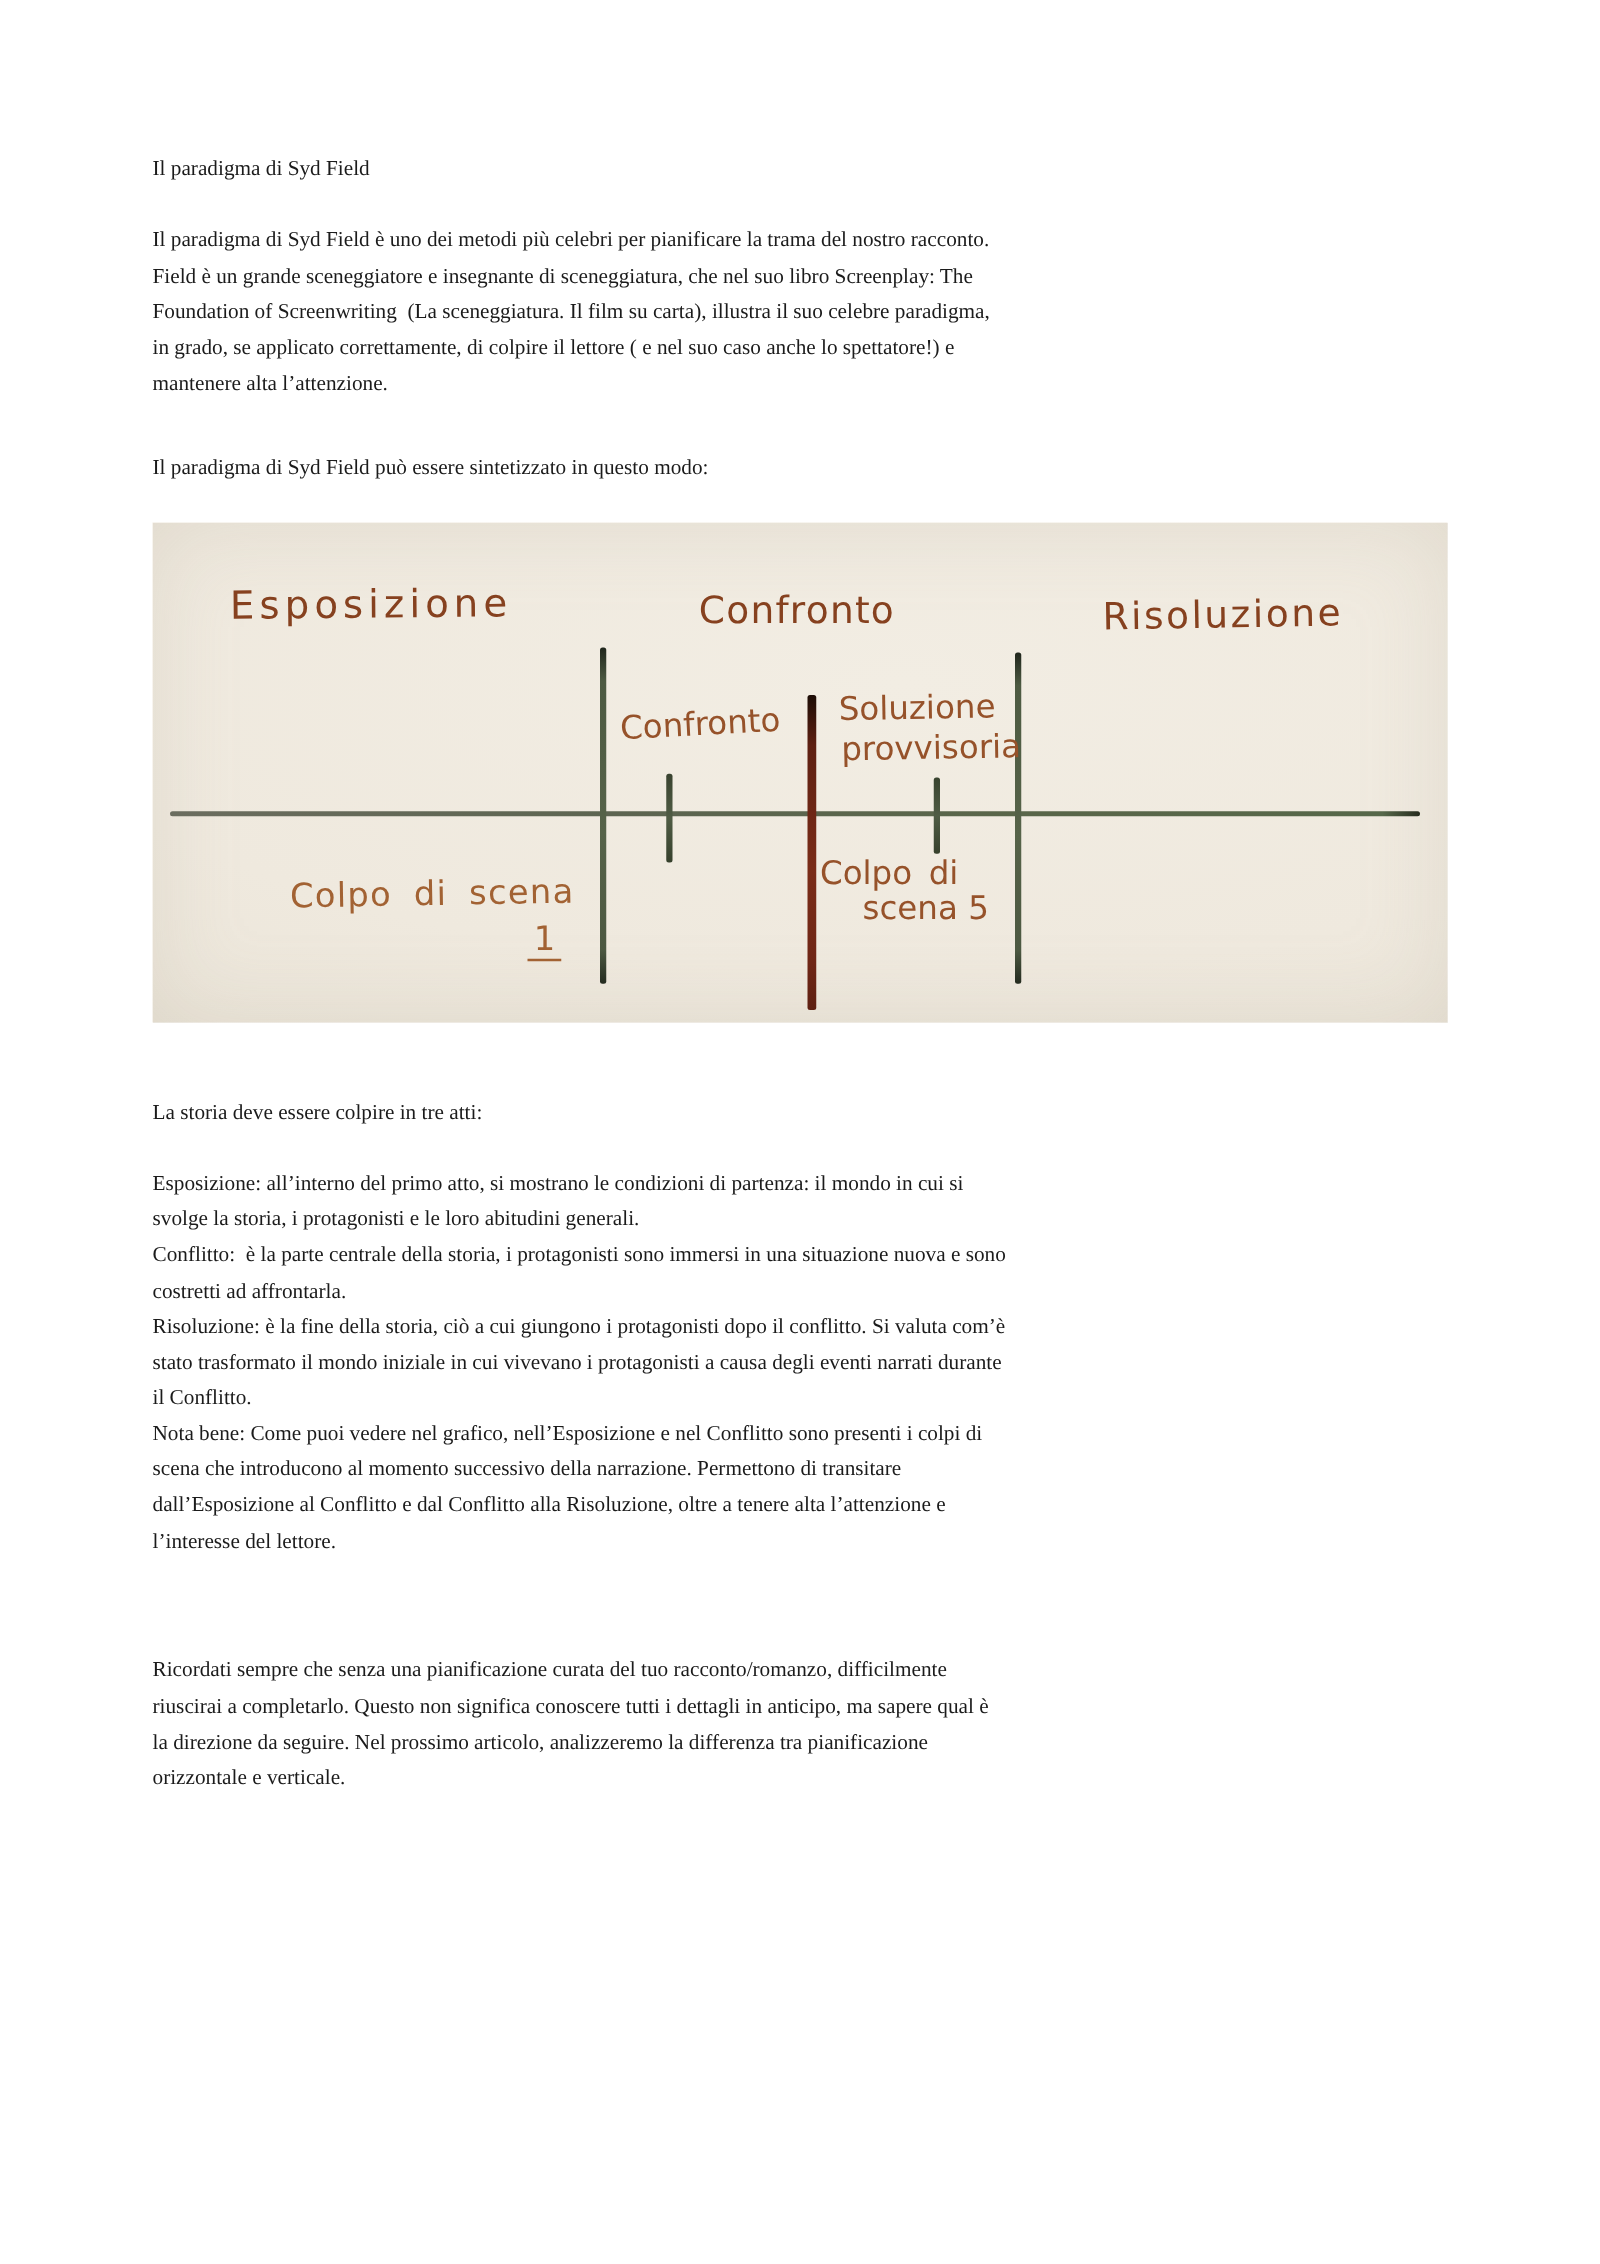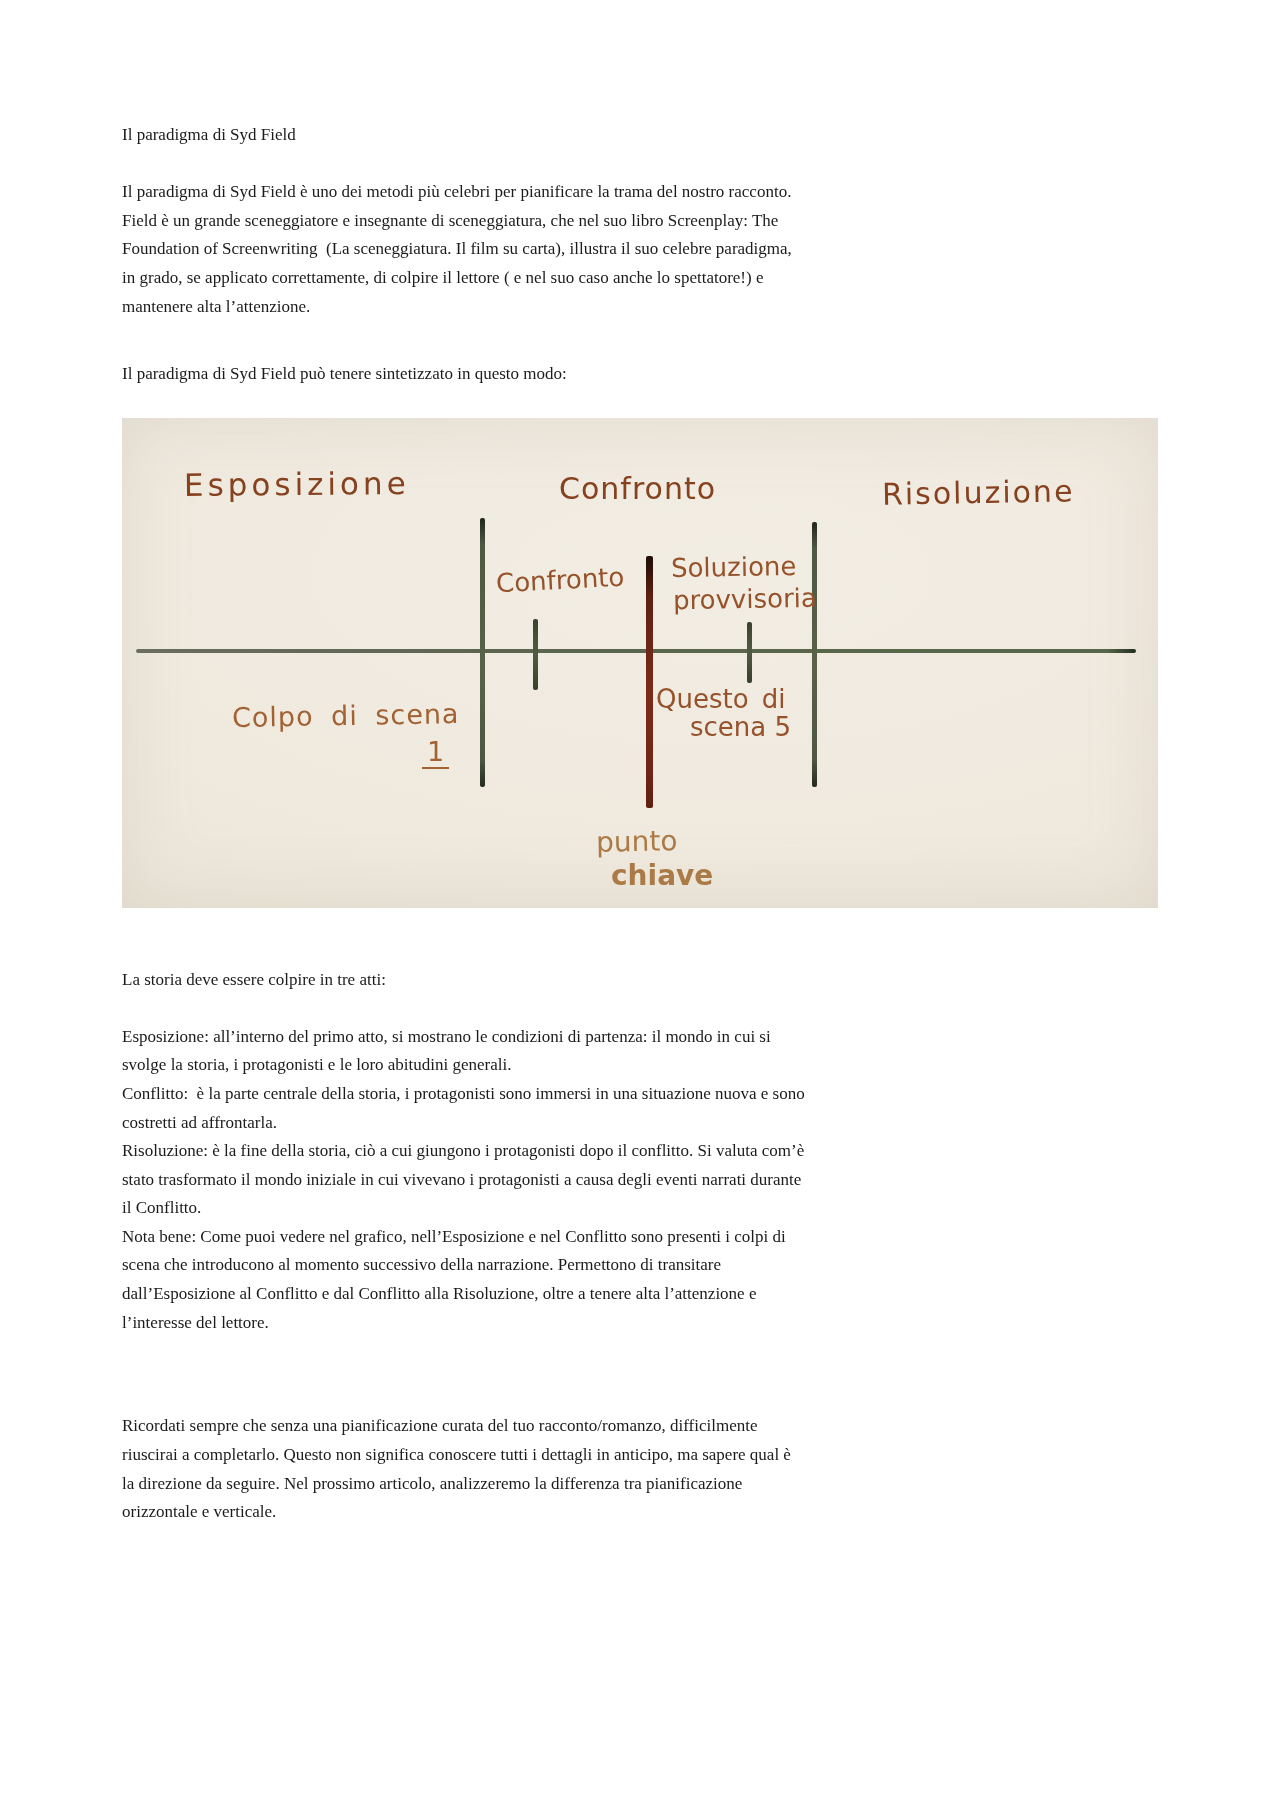--- a/index.html
+++ b/index.html
@@ -18,21 +18,21 @@
     line-height: 28.6px;
     white-space: pre-line; 
   }
   .sp  { height: 28.6px; }
   .sp2 { height: 57.2px; }
 
   
   .diagram {
     position: relative;
     width: 1036px;
-    height: 490px;
+    height: 400px;
     margin-top: 30px;
     background: radial-gradient(120% 105% at 58% 32%, #f2ede3 0%, #efe9de 55%, #e9e3d6 100%);
     box-shadow: inset 0 0 70px rgba(175,165,145,0.22);
     overflow: hidden;
   }
   .hw {
     position: absolute;
     font-family: "DejaVu Sans", sans-serif;
     white-space: nowrap;
   }
@@ -72,21 +72,21 @@
   <div class="sp"></div>
 
   <p class="para">Il paradigma di Syd Field è uno dei metodi più celebri per pianificare la trama del nostro racconto.
 Field è un grande sceneggiatore e insegnante di sceneggiatura, che nel suo libro Screenplay: The
 Foundation of Screenwriting &nbsp;(La sceneggiatura. Il film su carta), illustra il suo celebre paradigma,
 in grado, se applicato correttamente, di colpire il lettore ( e nel suo caso anche lo spettatore!) e
 mantenere alta l’attenzione.</p>
 
   <div class="sp"></div>
 
-  <p class="para" style="margin-top:10px">Il paradigma di Syd Field può tenere sintetizzato in questo modo:</p>
+  <p class="para" style="margin-top:10px">Il paradigma di Syd Field può essere sintetizzato in questo modo:</p>
 
   <div class="diagram">
 
     <span class="hw ink1" style="left:62px; top:48px; font-size:31px; letter-spacing:4px; transform:rotate(-0.5deg);">Esposizione</span>
     <span class="hw ink1" style="left:437px; top:53px; font-size:30px; letter-spacing:1px;">Confronto</span>
     <span class="hw ink1" style="left:760px; top:57px; font-size:30px; letter-spacing:2px; transform:rotate(-1deg);">Risoluzione</span>
 
     <div class="hline" style="left:14px; top:231px; width:1000px;"></div>
 
     <div class="vline divider" style="left:358px; top:100px; height:269px;"></div>
@@ -97,21 +97,21 @@
     <div class="vline tick" style="left:411px; top:201px; height:71px;"></div>
     <div class="vline tick" style="left:625px; top:204px; height:61px;"></div>
 
     <span class="hw ink2" style="left:374px; top:147px; font-size:26px; transform:rotate(-3deg);">Confronto</span>
     <span class="hw ink2" style="left:549px; top:134px; font-size:26px; transform:rotate(-1deg);">Soluzione</span>
     <span class="hw ink2" style="left:551px; top:166px; font-size:26px; transform:rotate(-1deg);">provvisoria</span>
 
     <span class="hw ink2b" style="left:110px; top:282px; font-size:27px; word-spacing:8px; letter-spacing:1px; transform:rotate(-1deg);">Colpo di scena</span>
     <span class="hw ink2b underlined" style="left:300px; top:318px; font-size:27px;">1</span>
 
-    <span class="hw ink2" style="left:534px; top:266px; font-size:26px; word-spacing:5px;">Questo di</span>
+    <span class="hw ink2" style="left:534px; top:266px; font-size:26px; word-spacing:5px;">Colpo di</span>
     <span class="hw ink2" style="left:568px; top:294px; font-size:26px;">scena 5</span>
 
     <span class="hw ink3" style="left:474px; top:407px; font-size:28px; transform:rotate(-1deg);">punto</span>
     <span class="hw ink3" style="left:489px; top:441px; font-size:28px;font-weight:bold;">chiave</span>
   </div>
 
   <div class="sp2"></div>
 
   <p class="para">La storia deve essere colpire in tre atti:</p>
 

